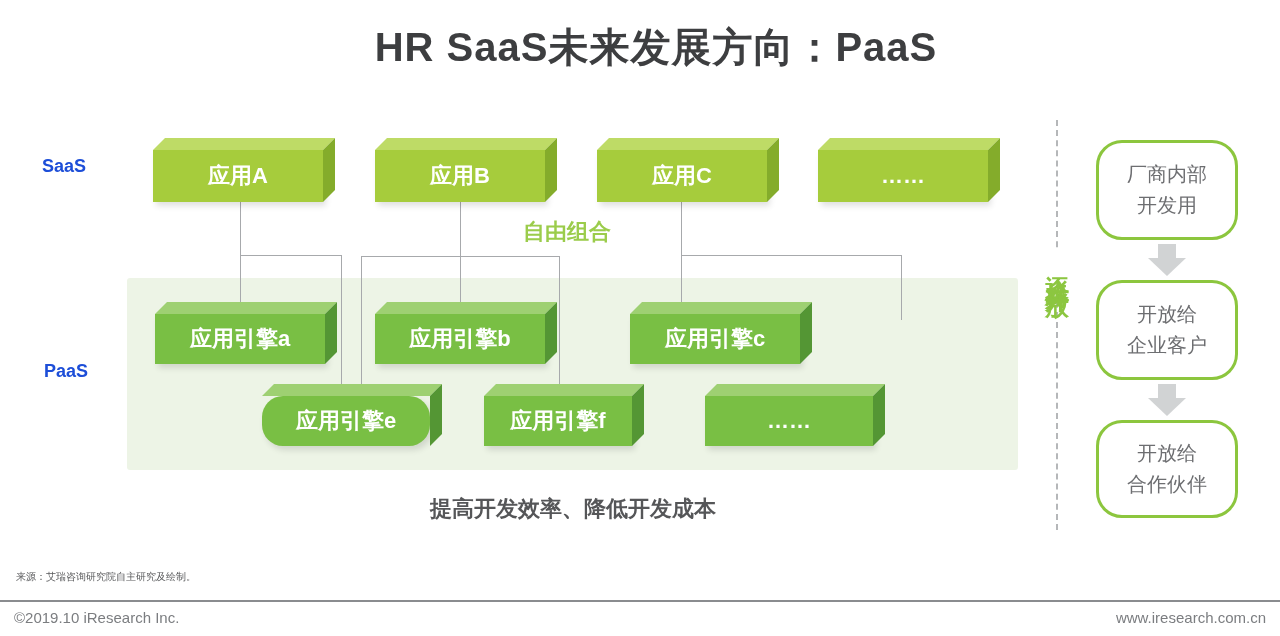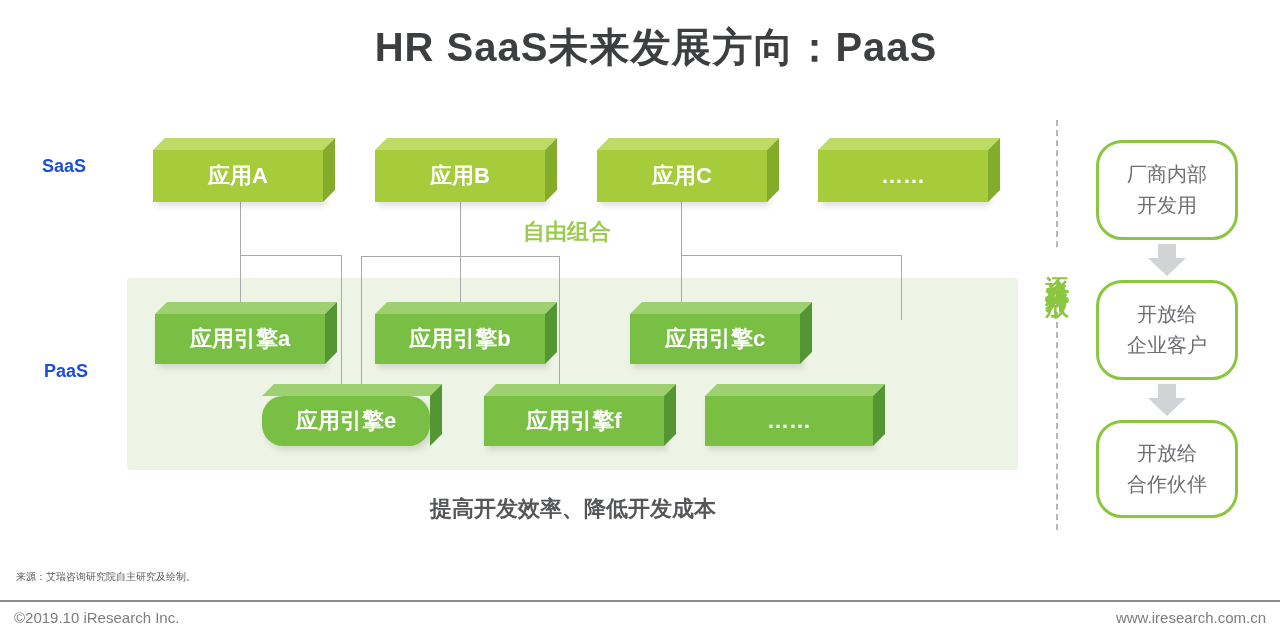--- a/index.html
+++ b/index.html
@@ -109,21 +109,21 @@
   <div class="box3d engine-box" style="left:375px;top:314px;width:170px;height:50px;">
     <span>应用引擎b</span>
     </div>
   <div class="box3d engine-box" style="left:597px;top:314px;width:170px;height:50px;margin-left:33px;">
     <span>应用引擎c</span>
     </div>
 
   <div class="box3d engine-box" style="left:262px;top:396px;width:168px;height:50px;border-radius:21px;">
     <span>应用引擎e</span>
     </div>
-  <div class="box3d engine-box" style="left:484px;top:396px;width:180px;height:50px;">
+  <div class="box3d engine-box" style="left:484px;top:396px;width:148px;height:50px;">
     <span>应用引擎f</span>
     </div>
   <div class="box3d engine-box" style="left:705px;top:396px;width:168px;height:50px;">
     <span>……</span>
     </div>
 
   <div class="benefit">提高开发效率、降低开发成本</div>
 
   <div class="dash-axis"></div>
   <div class="axis-label">逐步对外开放</div>

